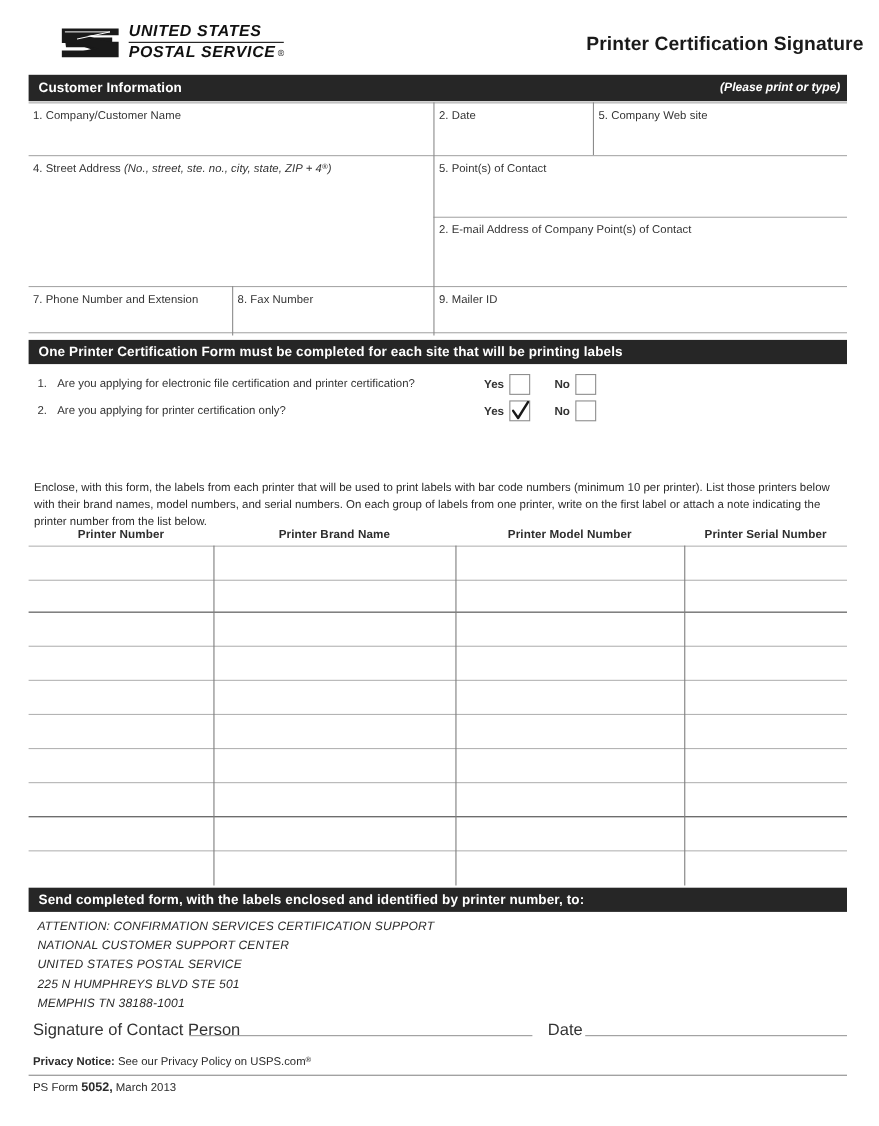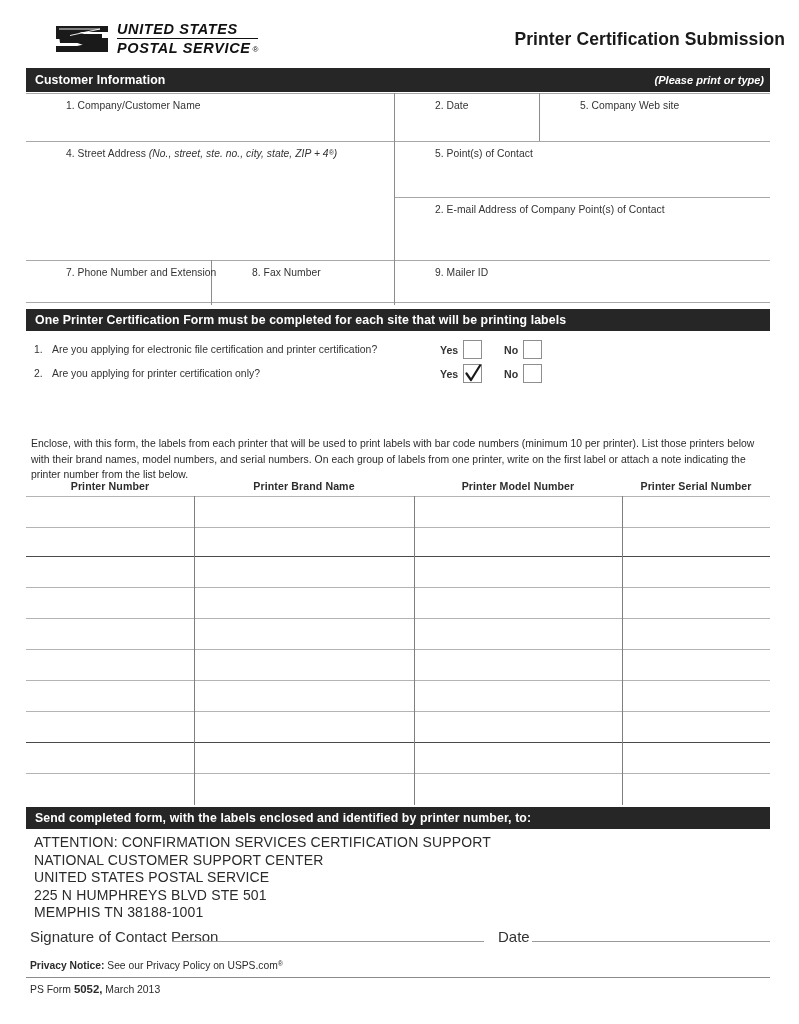--- a/index.html
+++ b/index.html
@@ -123,21 +123,20 @@
     top: 0;
     width: 0;
     border-left: 1.2px solid #8c8c8c;
   }
   .flabel {
     position: absolute;
     font-size: 10.3px;
     color: #333333;
     white-space: nowrap;
     letter-spacing: 0.05px;
-    margin-left: 36px;
   }
   .flabel i { font-style: italic; }
   .flabel .reg { font-size: 7px; vertical-align: 2px; }
 
   
   .qblock {
     position: absolute;
     left: 26px;
     top: 340px;
     width: 744px;
@@ -226,24 +225,25 @@
     position: absolute;
     width: 0;
     border-left: 1.2px solid #7f7f7f;
   }
 
   
   .addr {
     position: absolute;
     left: 34px;
     top: 834px;
-    font-size: 14px;
+    font-size: 11px;
     color: #2b2b2b;
     line-height: 17.6px;
     letter-spacing: 0.15px;
+    font-style: italic;
   }
 
   
   .sigrow {
     position: absolute;
     left: 30px;
     top: 927px;
     width: 740px;
     height: 16px;
   }
@@ -301,21 +301,21 @@
         <polygon points="0,2 52,2 52,8 22,8 40,14 52,14 52,28 0,28 0,22 30,22 10,15 0,15" fill="#1a1a1a"></polygon>
         <polygon points="2,4 46,4 16,10 46,10 46,26 4,26 34,19 4,19" fill="#1a1a1a"></polygon>
         <path d="M1,3 L50,3 L18,9.5 L50,15 L50,27 L2,27 L34,20 L2,14 Z" fill="#1a1a1a"></path>
         <path d="M3,5 L44,5 L14,11.5" fill="none" stroke="#ffffff" stroke-width="0.9"></path>
       </svg>
       <div class="logo-words">
         <span class="logo-line1">UNITED STATES</span>
         <span class="logo-line2"><span>POSTAL SERVICE</span><span class="reg">®</span></span>
       </div>
     </div>
-    <div class="doc-title">Printer Certification Submission</div>
+    <div class="doc-title">Printer Certification Signature</div>
   </div>
 
   <div class="barhead" style="top:68px; height:24px;">
     <span class="bar-title">Customer Information</span>
     <span class="bar-note">(Please print or type)</span>
   </div>
 
   <div class="cust">
 
     <div class="cellline-h" style="top:0px;   width:744px;"></div>

